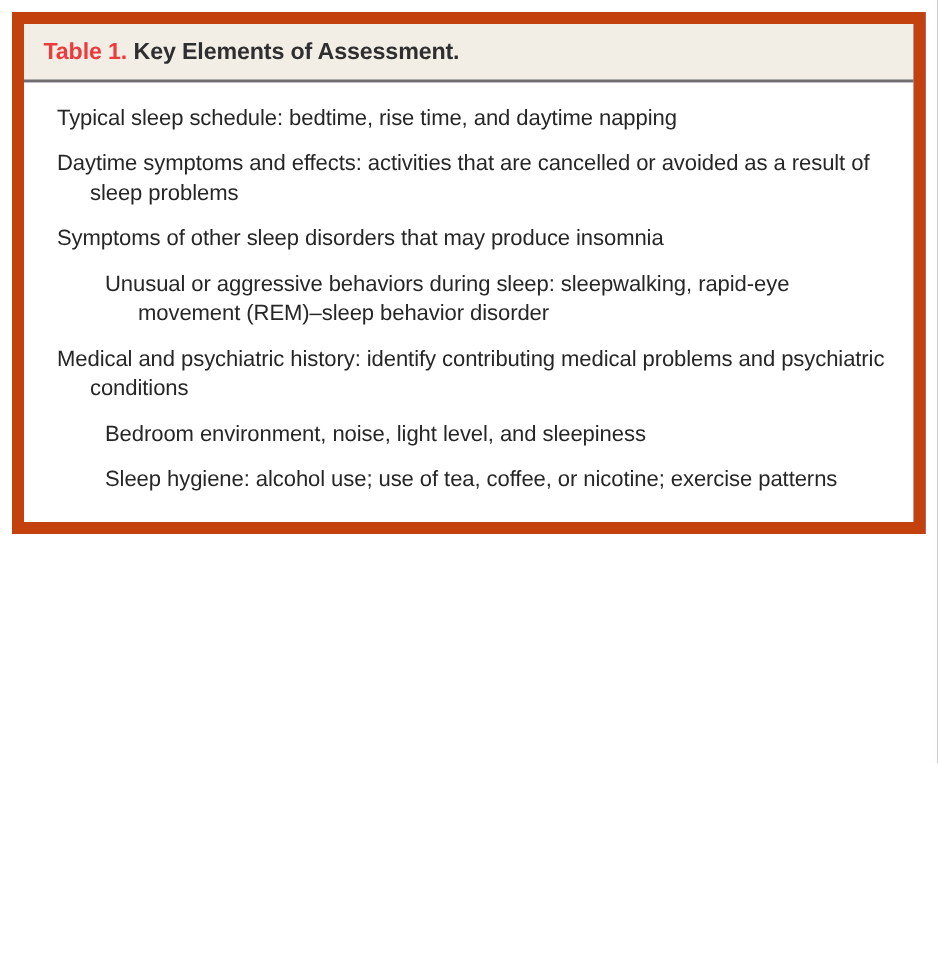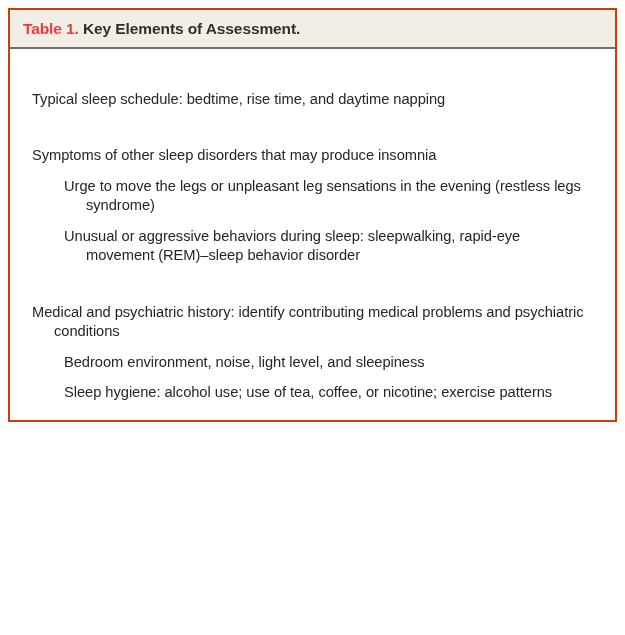--- a/index.html
+++ b/index.html
@@ -16,21 +16,21 @@
 
   #table-wrap {
     position: absolute;
     left: 8px;
     top: 8px;
     width: 609px;
   }
 
   
   .table-box {
-    border: 2px solid #c2410c;
+    border: 8px solid #c2410c;
     background: #4c1d95;
     box-sizing: border-box;
     width: 609px;
   }
 
   
   .table-header {
     background: #f2eee6;
     border-bottom: 2px solid #6f6f6f;
     padding: 10px 13px 9px 13px;
@@ -61,43 +61,42 @@
     color: #262626;
     letter-spacing: -0.05px;
     padding: 5.5px 0 5.5px 0;
     text-indent: -22px;
     padding-left: 22px;
     box-sizing: border-box;
   }
   .row.level-0 {
     margin-left: 9px;
     padding-right: 2px;
-    margin-top: 26px;
   }
   .row.level-1 {
     margin-left: 41px;
     padding-right: 14px;
   }
 </style>
 </head>
 <body>
 
 <div id="table-wrap">
 
   <div class="table-box">
 
     <div class="table-header">
       <div class="table-header-line"><span class="table-number">Table 1.</span> <span>Key Elements of Assessment.</span></div>
     </div>
 
     <div class="table-body">
 
     <div class="row level-0">Typical sleep schedule: bedtime, rise time, and daytime napping</div>
+        <div class="row level-0">Daytime symptoms and effects: activities that are cancelled or avoided as a result of sleep problems</div>
         <div class="row level-0">Symptoms of other sleep disorders that may produce insomnia</div>
-        <div class="row level-1">Urge to move the legs or unpleasant leg sensations in the evening (restless legs syndrome)</div>
         <div class="row level-1">Unusual or aggressive behaviors during sleep: sleepwalking, rapid-eye movement (REM)–sleep behavior disorder</div>
         <div class="row level-0">Medical and psychiatric history: identify contributing medical problems and psychiatric conditions</div>
         <div class="row level-1">Bedroom environment, noise, light level, and sleepiness</div>
         <div class="row level-1">Sleep hygiene: alcohol use; use of tea, coffee, or nicotine; exercise patterns</div>
       </div>
 
   </div>
 
 </div>
 

